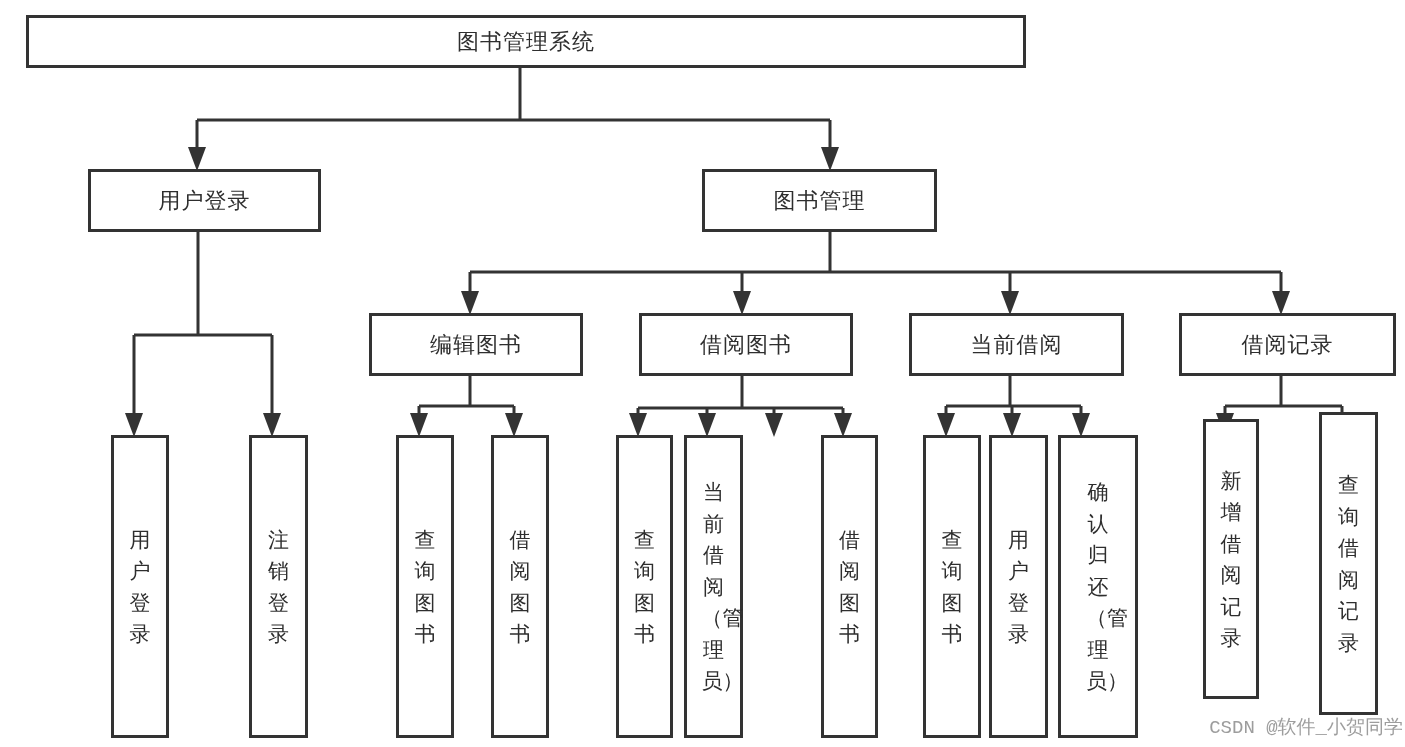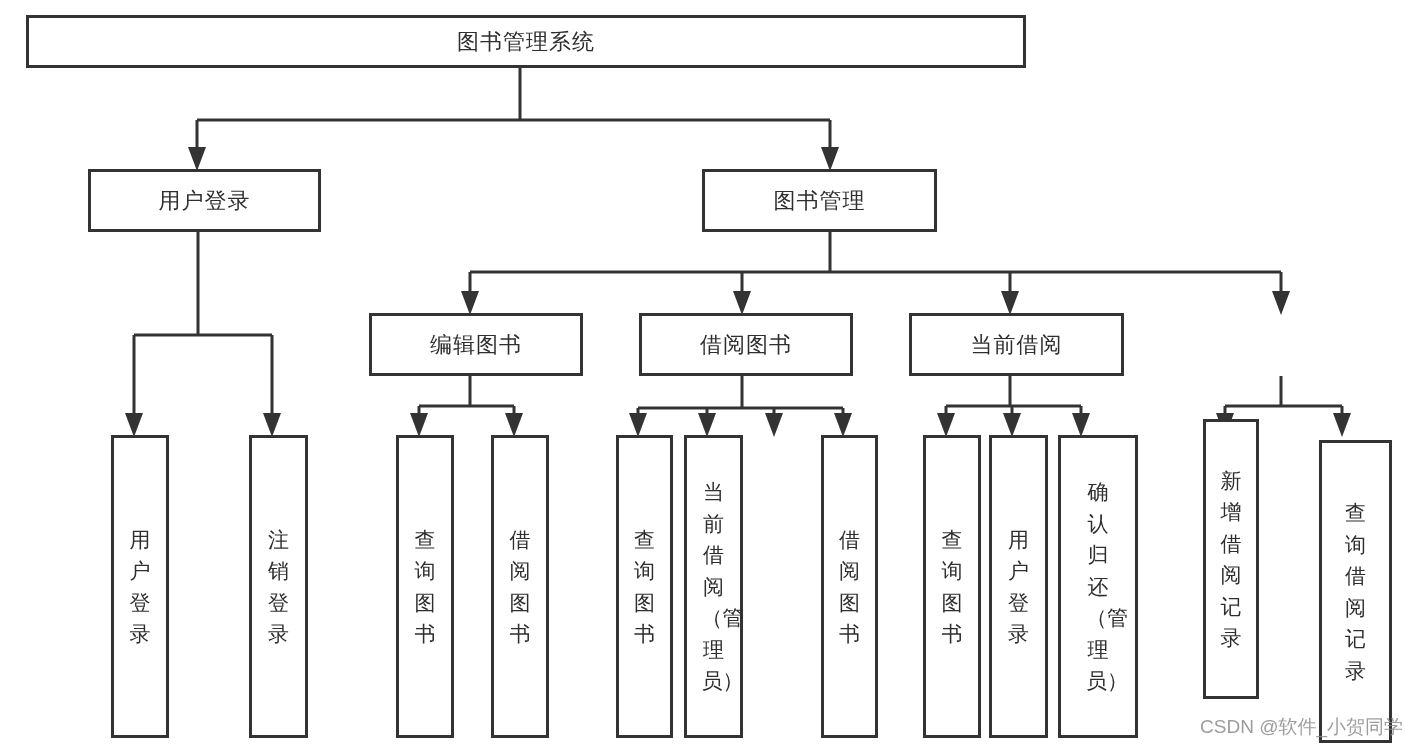--- a/index.html
+++ b/index.html
@@ -13,21 +13,21 @@
     border:3px solid #333333;z-index:2;
     display:flex;align-items:center;justify-content:center;margin-left:6px;
   }
   .node.h .label{font-size:22px;letter-spacing:1px;white-space:nowrap;}
   .node.v .label{
     font-size:21px;width:1.15em;line-height:1.5;
     word-break:break-all;text-align:center;
   }
   #watermark{
     position:absolute;right:2px;top:714px;z-index:3;
-    font-size:19px;color:rgba(140,140,140,0.85);white-space:nowrap;
+    font-size:19px;color:rgba(140,140,140,0.85);white-space:nowrap;font-family:Liberation Mono, monospace;
   }
 </style>
 </head>
 <body>
 
 <div id="canvas">
 
   <svg id="connectors" width="1405" height="747" viewBox="0 0 1405 747">
     <g stroke="#333333" stroke-width="3" fill="none">
       <path d="M520 68 V120 M197 120 H830 M197 120 V150 M830 120 V150"></path>
@@ -74,20 +74,23 @@
 
   <div class="node h" style="left:363px;top:313px;width:214px;height:63px">
     <span class="label">编辑图书</span>
   </div>
   <div class="node h" style="left:633px;top:313px;width:214px;height:63px">
     <span class="label">借阅图书</span>
   </div>
   <div class="node h" style="left:903px;top:313px;width:215px;height:63px">
     <span class="label">当前借阅</span>
   </div>
+  <div class="node h" style="left:1173px;top:313px;width:217px;height:63px">
+    <span class="label">借阅记录</span>
+  </div>
 
   <div class="node v" style="left:105px;top:435px;width:58px;height:303px">
     <span class="label">用户登录</span>
   </div>
   <div class="node v" style="left:243px;top:435px;width:59px;height:303px">
     <span class="label">注销登录</span>
   </div>
 
   <div class="node v" style="left:390px;top:435px;width:58px;height:303px">
     <span class="label">查询图书</span>
@@ -112,19 +115,19 @@
   <div class="node v" style="left:983px;top:435px;width:59px;height:303px">
     <span class="label">用户登录</span>
   </div>
   <div class="node v" style="left:1052px;top:435px;width:80px;height:303px">
     <span class="label">确认归还（管理员）</span>
   </div>
 
   <div class="node v" style="left:1197px;top:419px;width:56px;height:280px">
     <span class="label">新增借阅记录</span>
   </div>
-  <div class="node v" style="left:1313px;top:440px;width:73px;height:303px">
+  <div class="node v" style="left:1313px;top:412px;width:59px;height:303px">
     <span class="label">查询借阅记录</span>
   </div>
 
   <div id="watermark">CSDN @软件_小贺同学</div>
 
 </div>
 
 </body></html>

